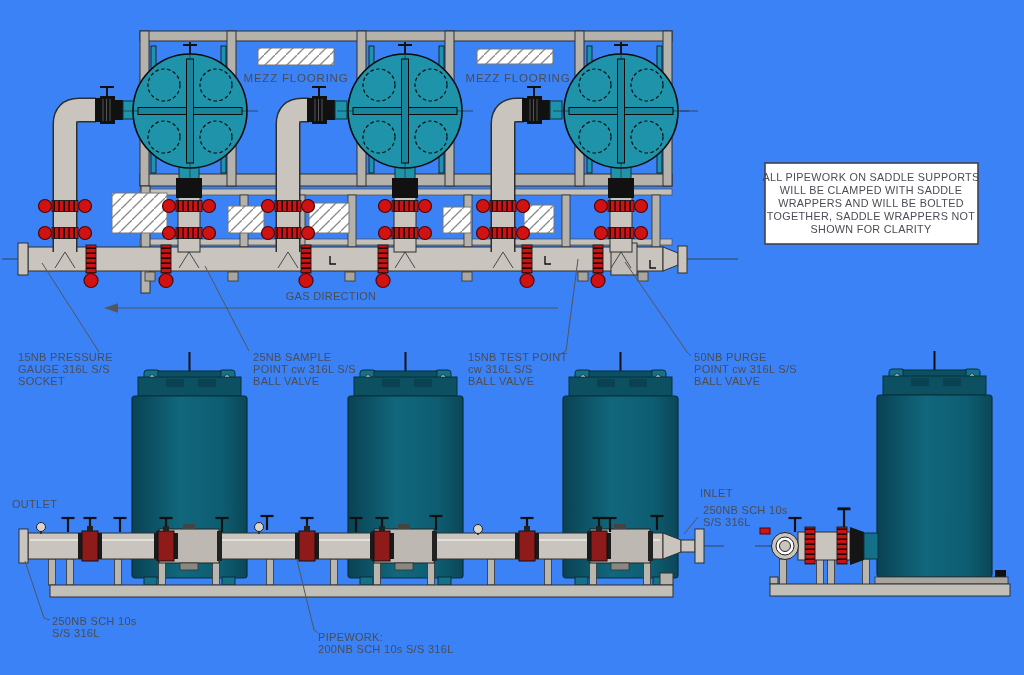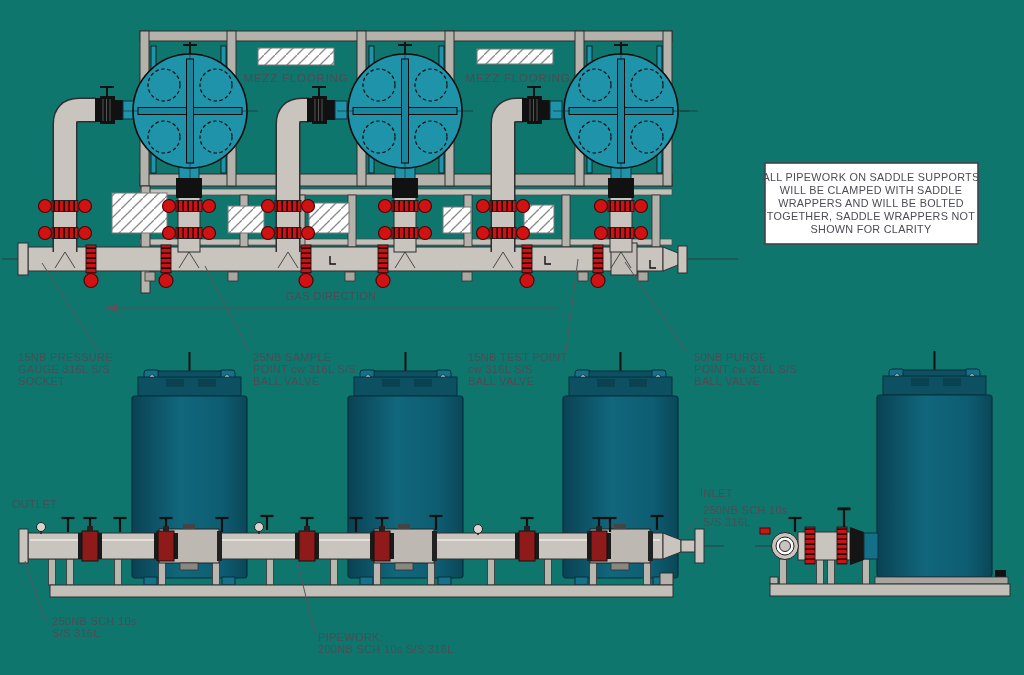--- a/index.html
+++ b/index.html
@@ -1,16 +1,16 @@
 <!DOCTYPE html>
 <html><head>
 <meta charset="utf-8">
 <style>
   html,body{margin:0;padding:0;background:#ffffff;}
-  .stage{position:relative;width:1024px;height:675px;background:#0f766e;overflow:hidden;
+  .stage{position:relative;width:1024px;height:675px;background:#3b82f6;overflow:hidden;
          font-family:"Liberation Sans",sans-serif;}
   svg{position:absolute;left:0;top:0;}
   text{fill:#4b4c55;font-family:"Liberation Sans",sans-serif;letter-spacing:.3px;}
   .lbl{font-size:11px;}
   .note-t{font-size:10.8px;}
   .mezz{font-size:11.5px;letter-spacing:.8px;}
 </style>
 </head>
 <body>
 

